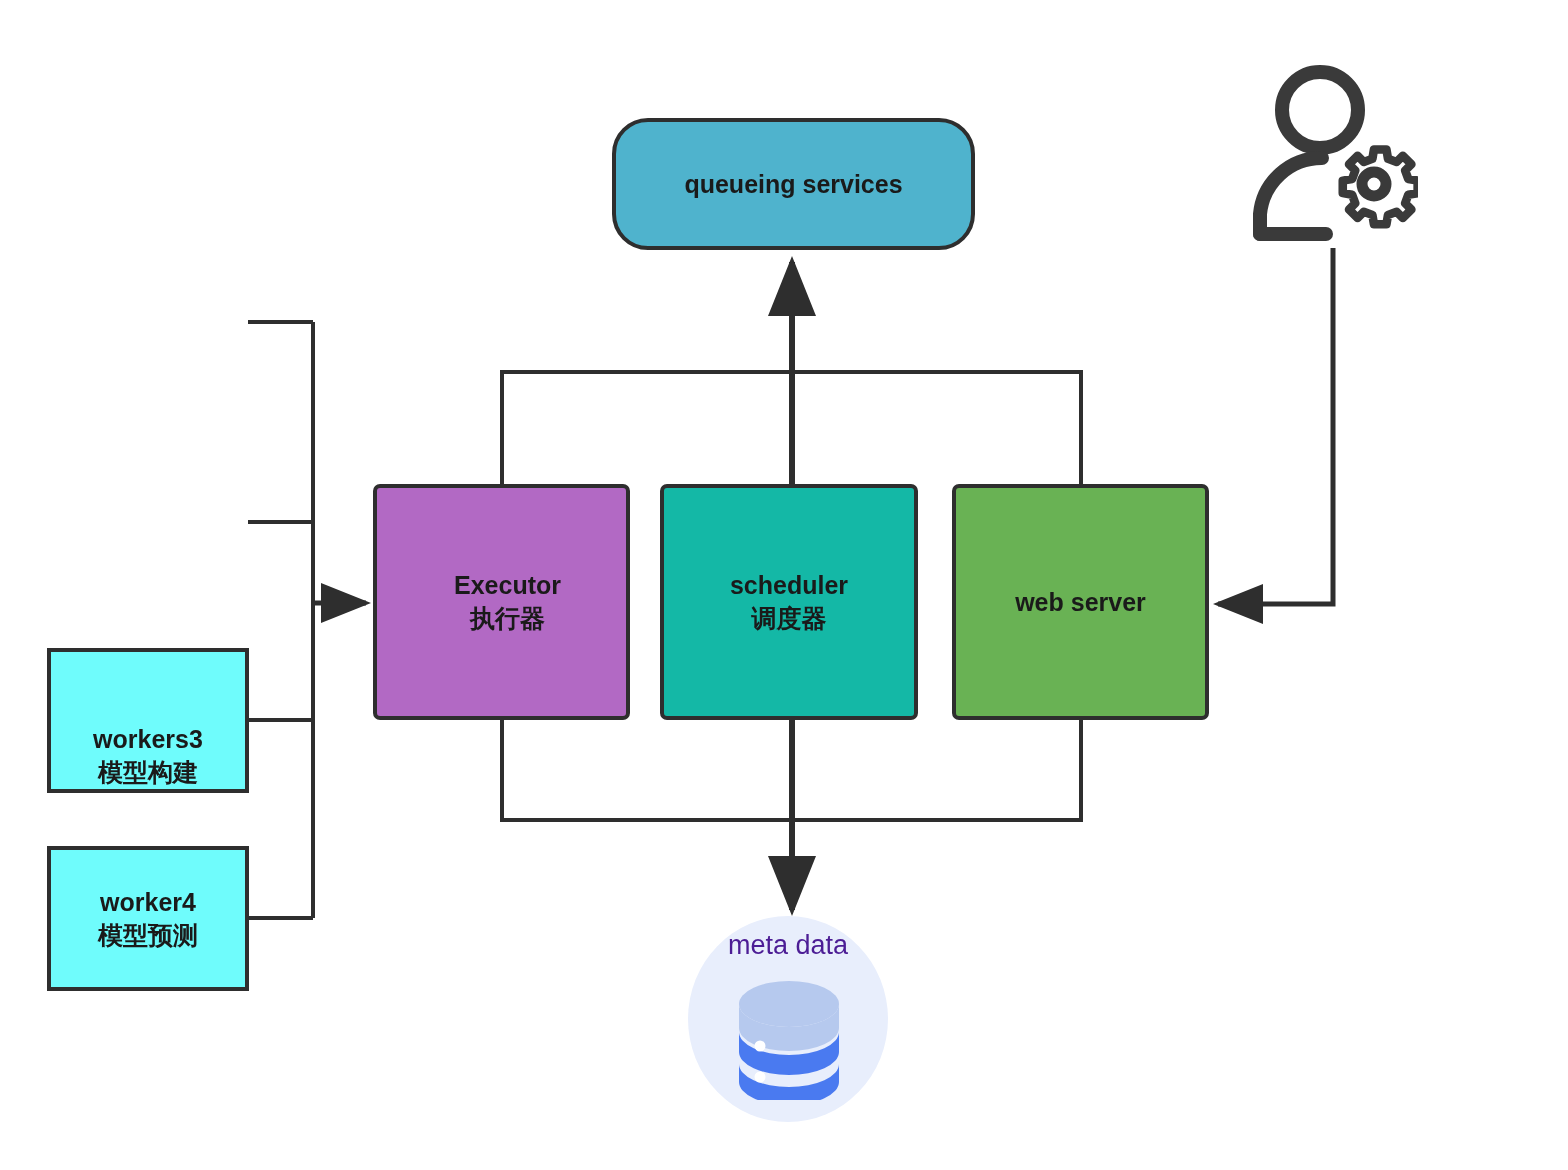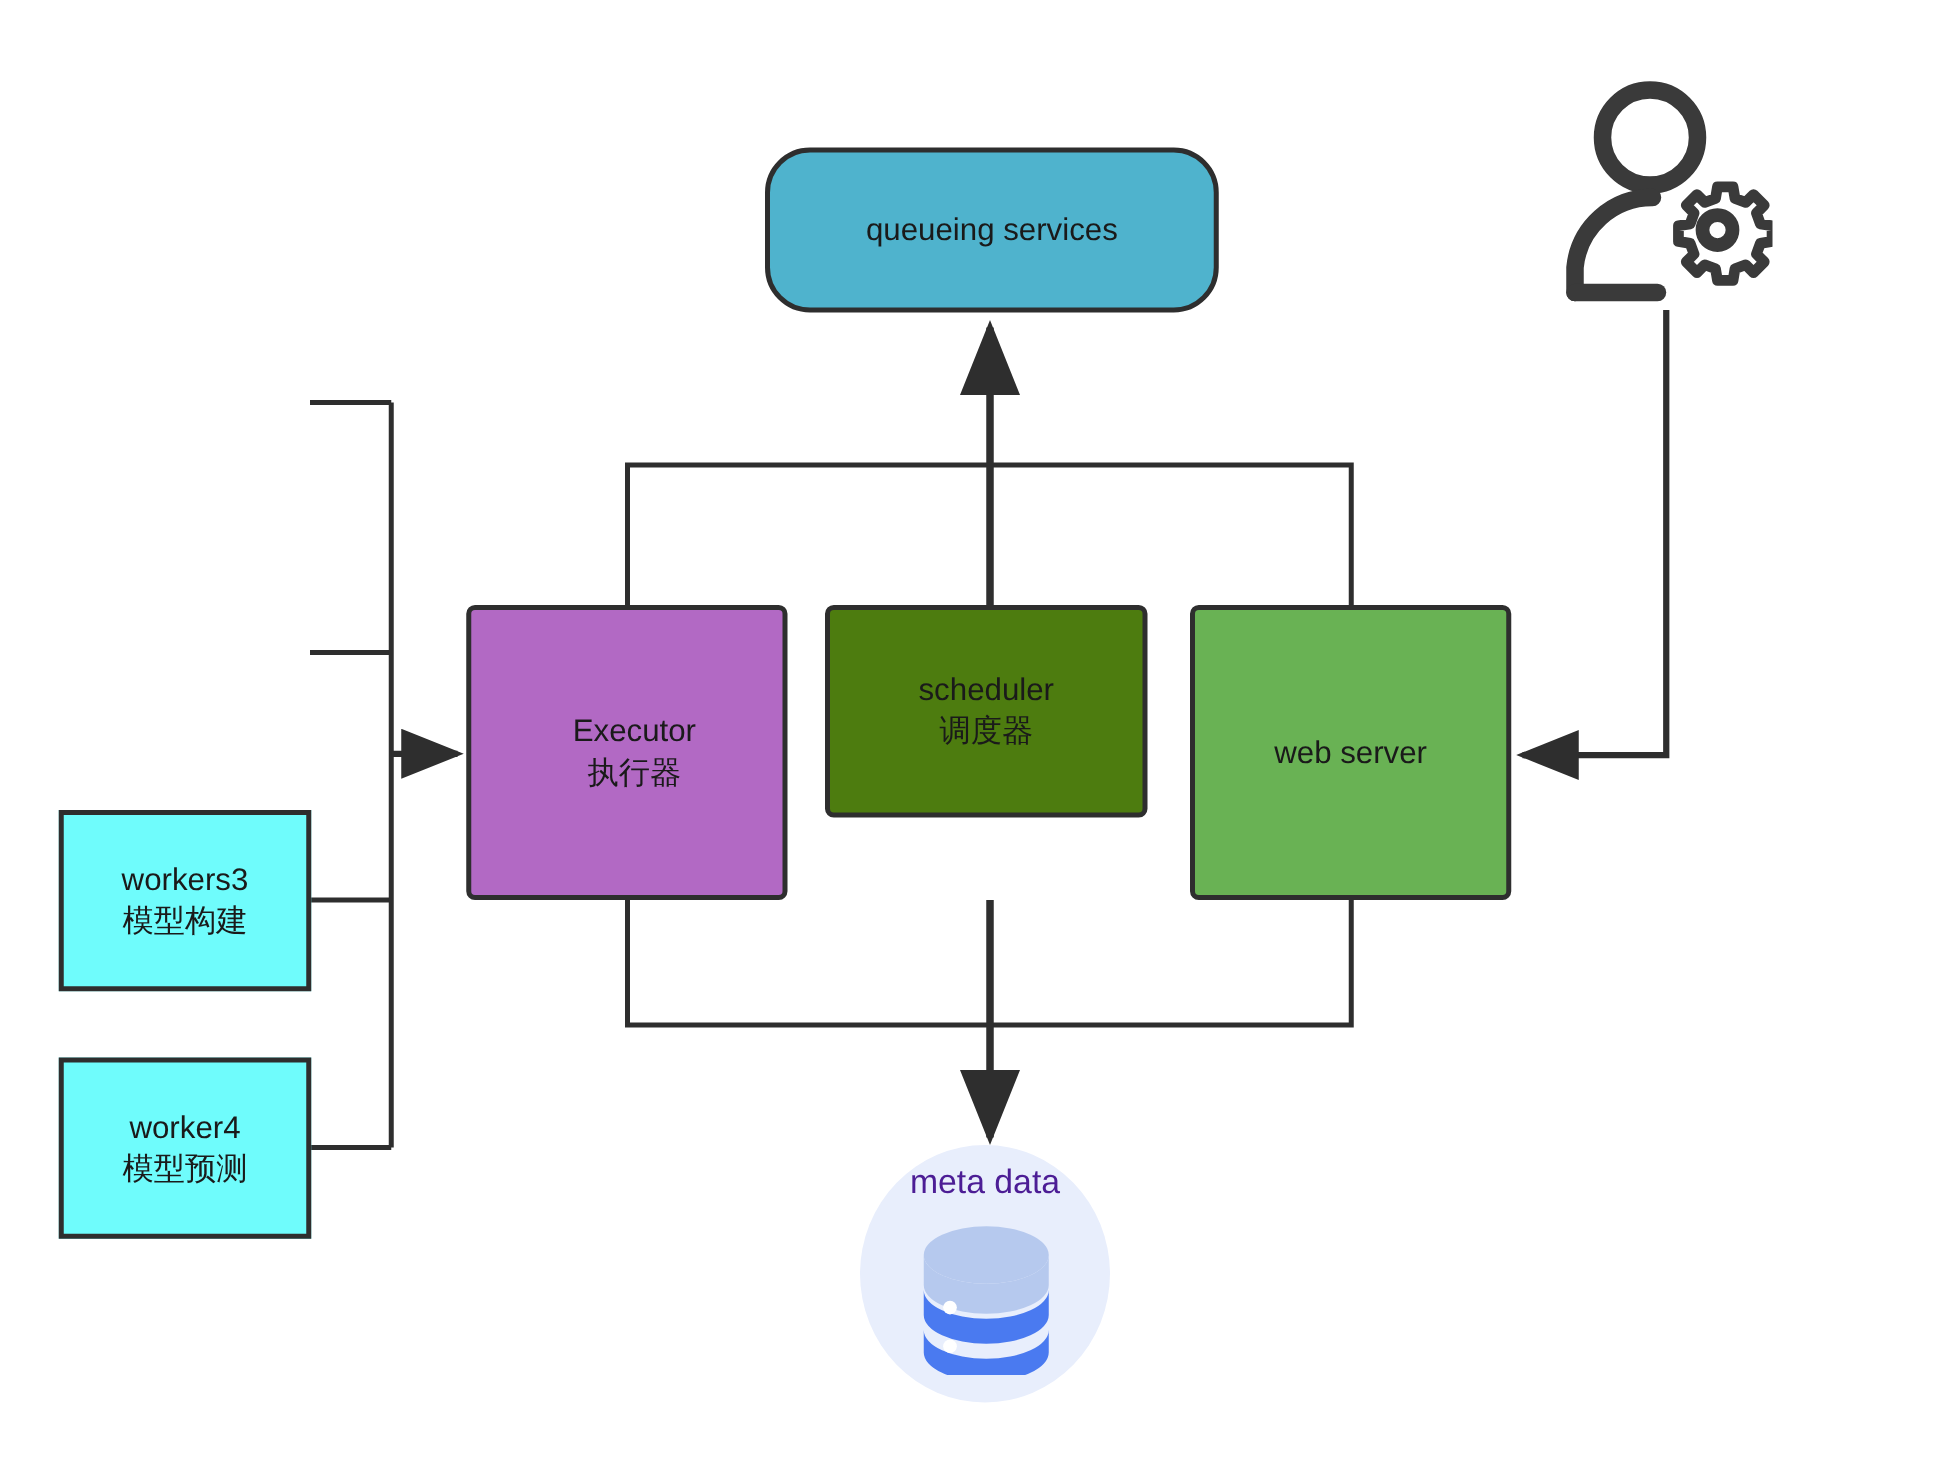--- a/index.html
+++ b/index.html
@@ -32,30 +32,31 @@
     flex-direction: column;
     align-items: center;
     justify-content: center;
     color: #1a1a1a;
     text-align: center;
     line-height: 1.32;
   }
   .node .ln {
     display: block;
     white-space: nowrap;
+    font-weight: bold;
   }
   .worker {
     width: 202px;
     height: 145px;
     background: #6ffcfc;
     font-size: 25px;
   }
   #worker1 { left: 47px;  top: 250px; }
   #worker2 { left: 47px;  top: 450px; }
-  #worker3 { left: 47px;  top: 648px; }
+  #worker3 { left: 47px;  top: 648px; justify-content: flex-end; }
   #worker4 { left: 47px;  top: 846px; }
 
   #queueing {
     left: 612px;
     top: 118px;
     width: 363px;
     height: 132px;
     background: #4fb3cd;
     border-radius: 36px;
     font-size: 25px;
@@ -67,22 +68,22 @@
     height: 236px;
     background: #b269c4;
     border-radius: 7px;
     font-size: 25px;
     padding-left: 12px;
   }
   #scheduler {
     left: 660px;
     top: 484px;
     width: 258px;
-    height: 170px;
-    background: #4d7c0f;
+    height: 236px;
+    background: #14b8a6;
     border-radius: 7px;
     font-size: 25px;
   }
   #webserver {
     left: 952px;
     top: 484px;
     width: 257px;
     height: 236px;
     background: #69b254;
     border-radius: 7px;

